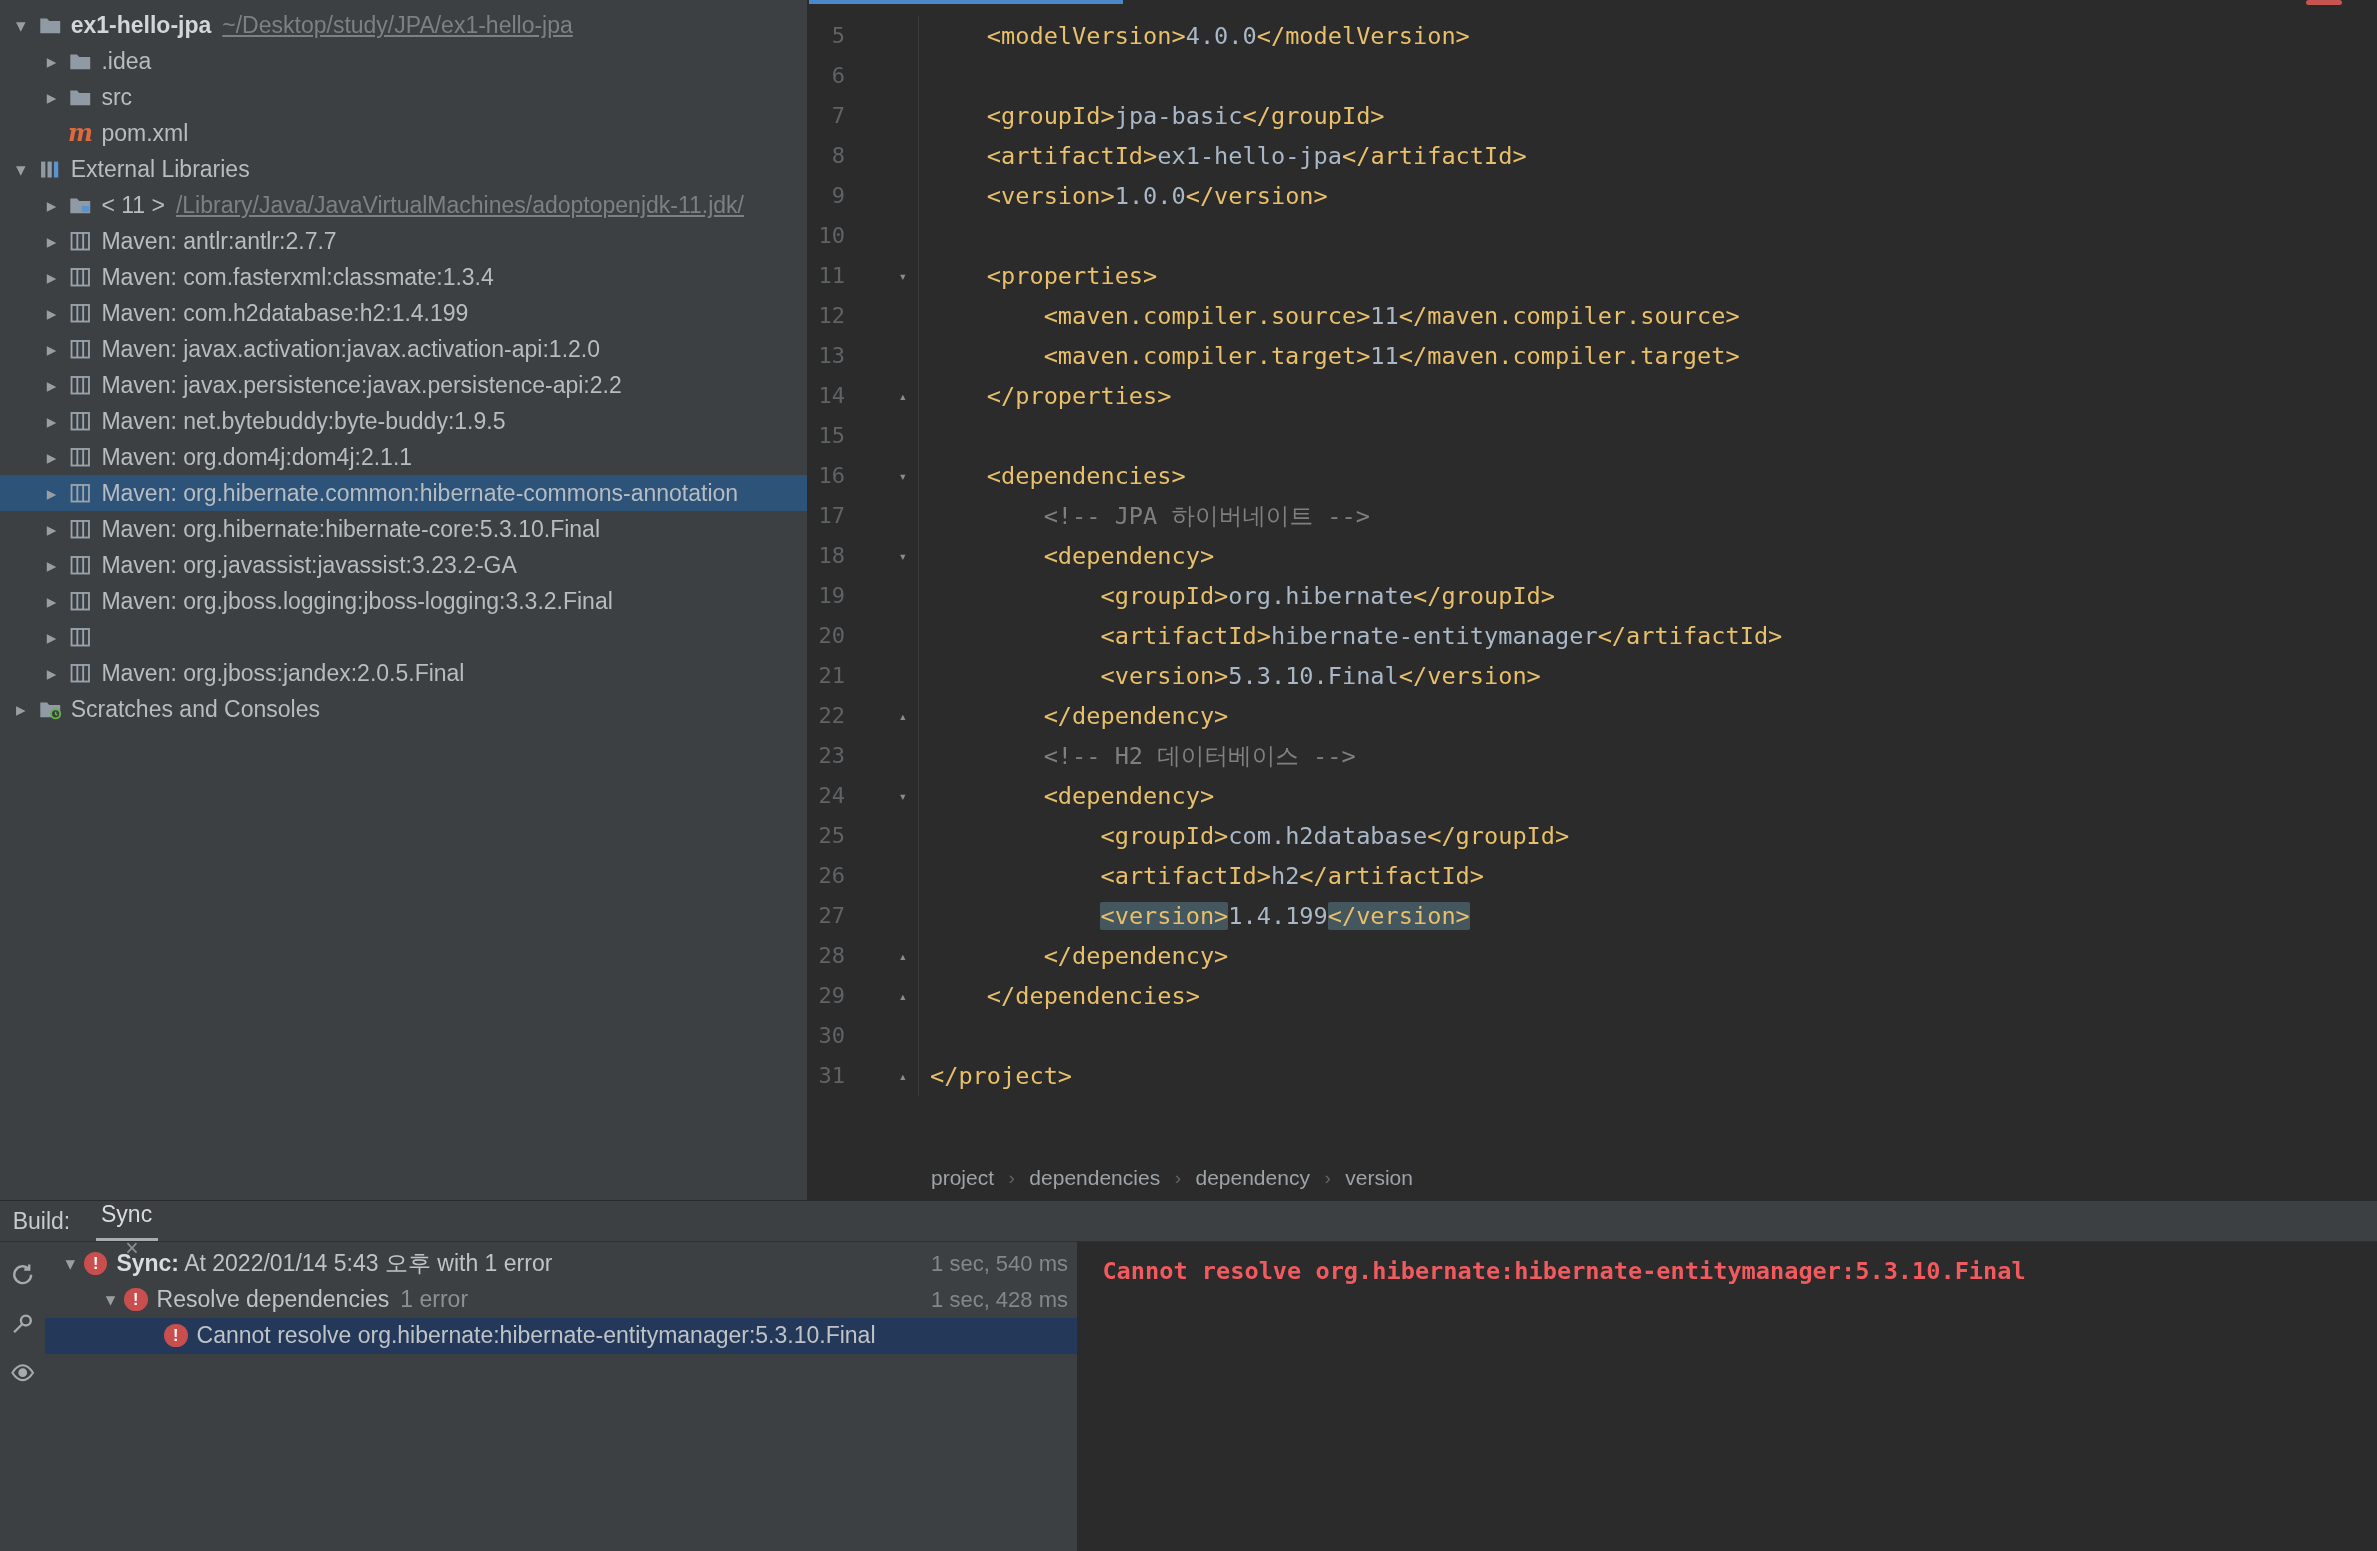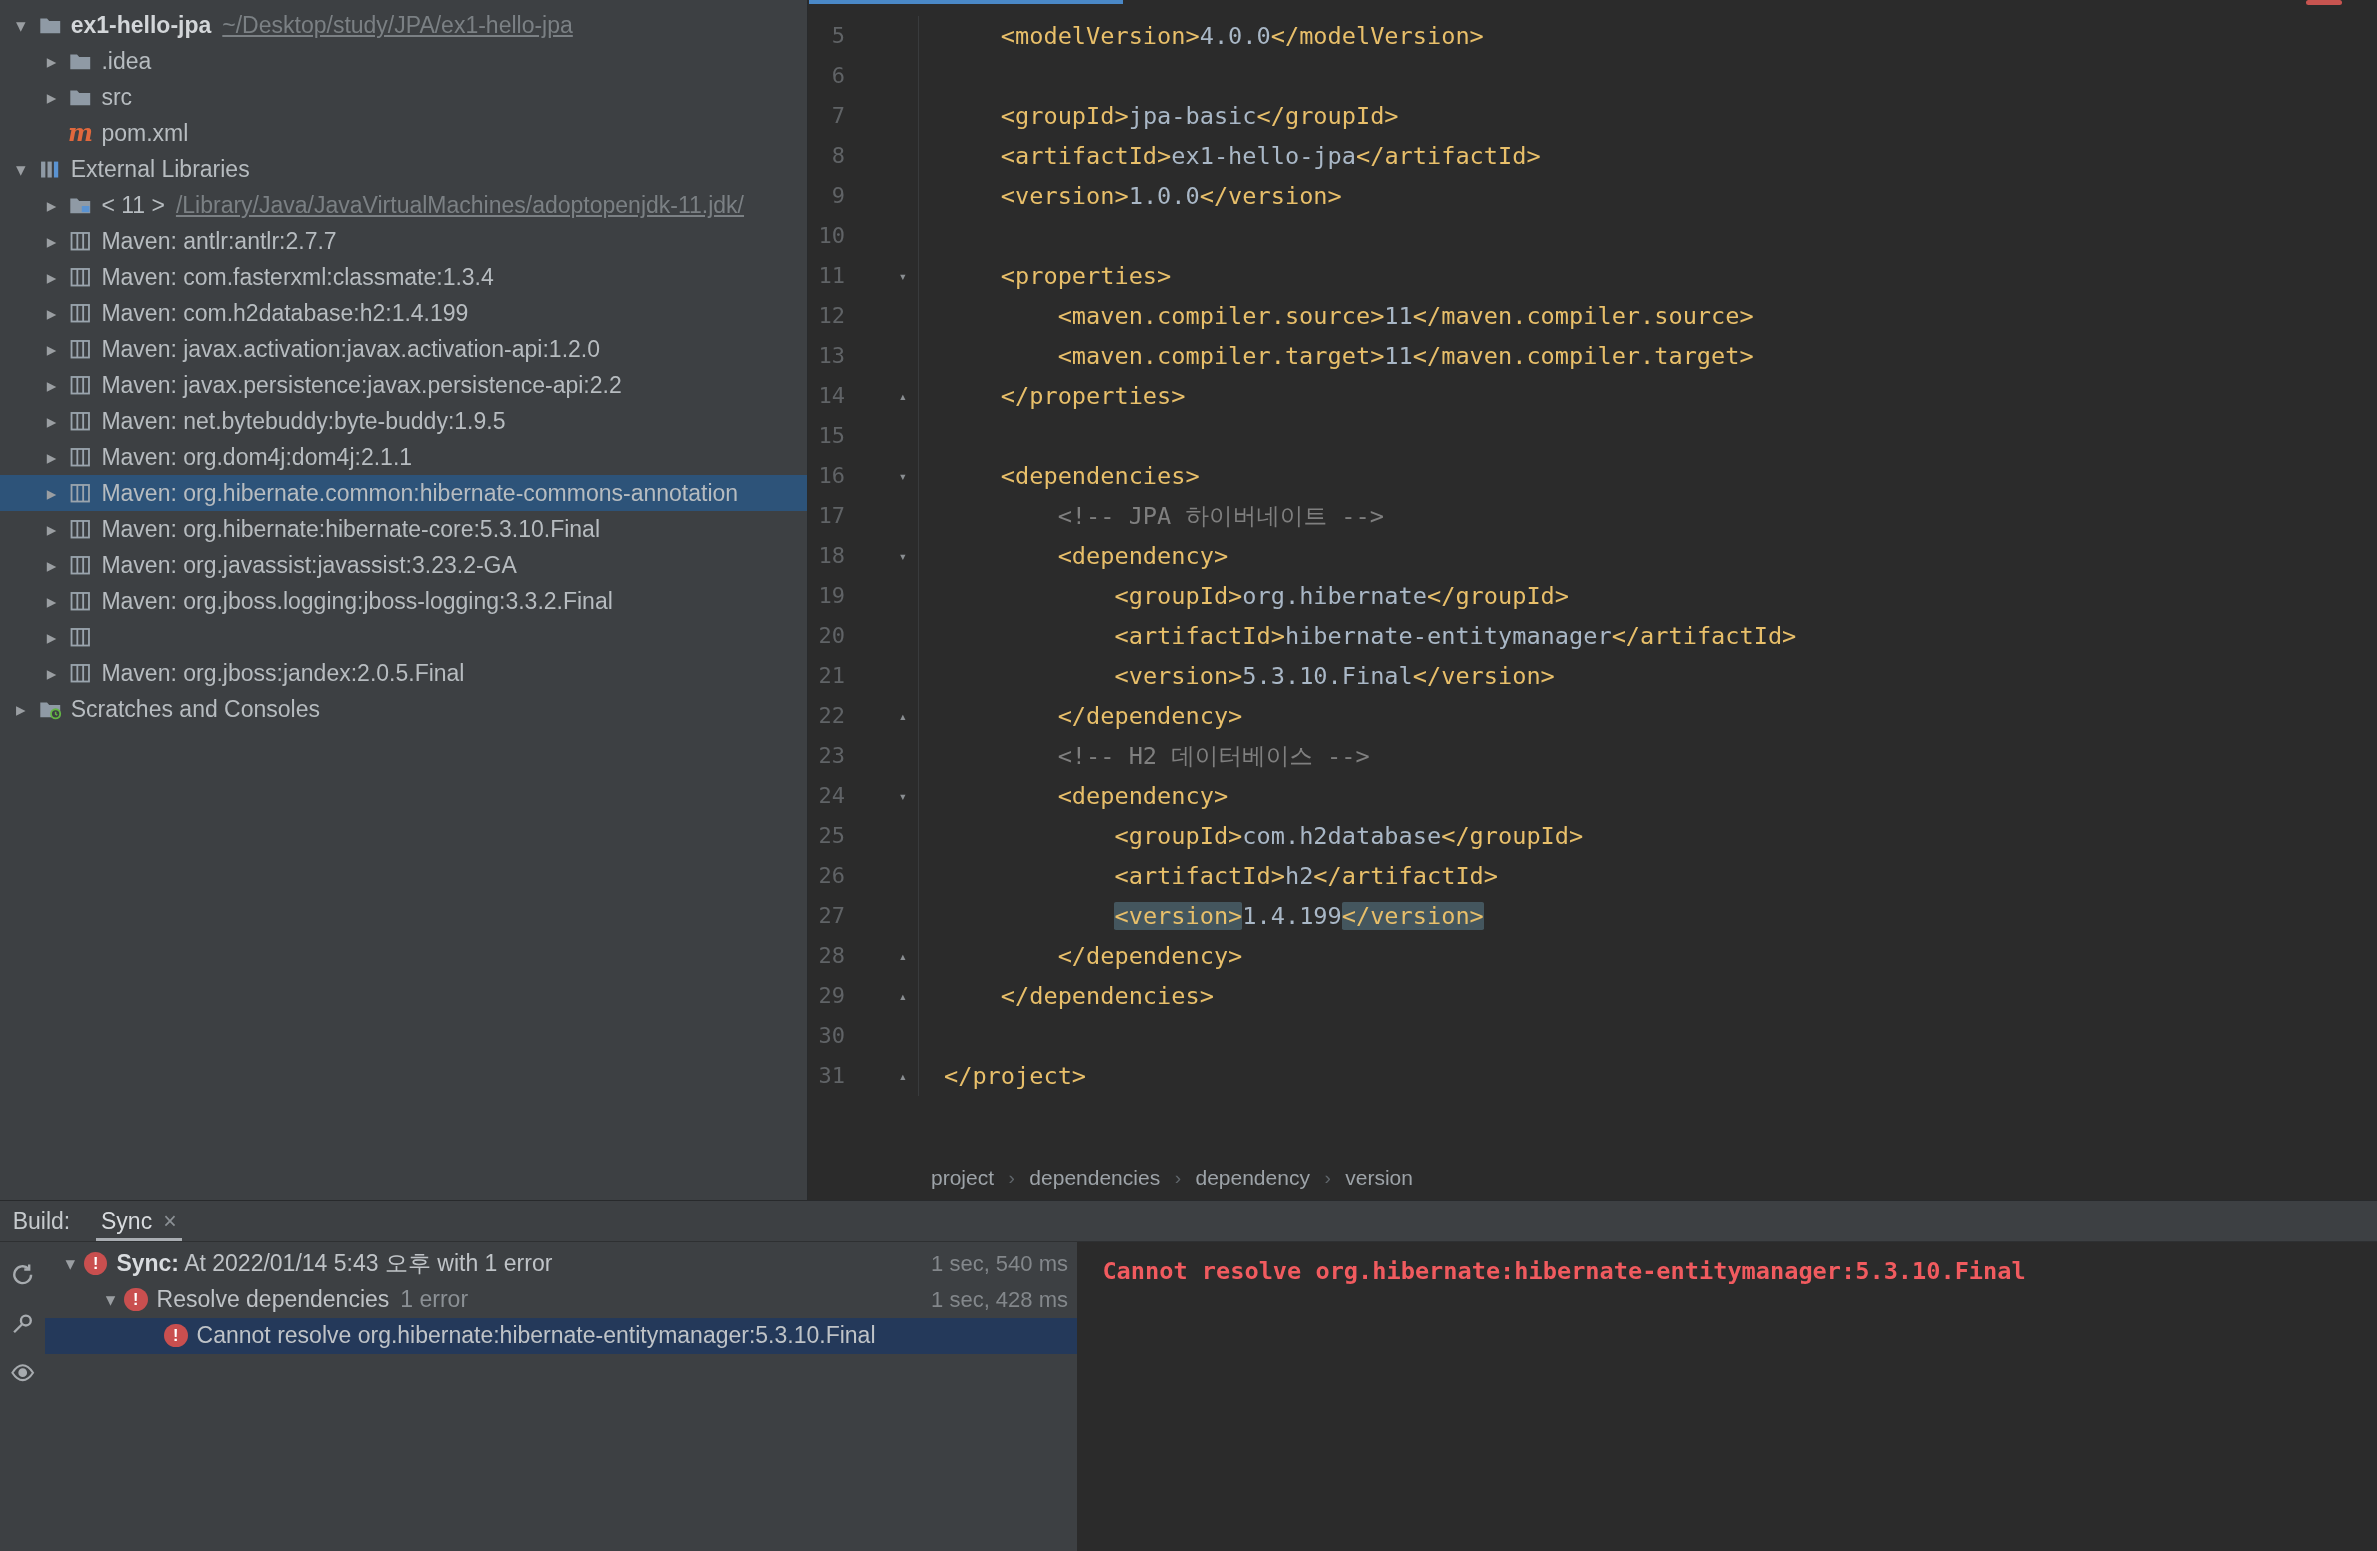--- a/index.html
+++ b/index.html
@@ -23,37 +23,37 @@
 
   
   .editor-area { position:absolute; left:809px; top:0; width:1568px; height:1199px; background:#2b2b2b; }
   .tab-indicator { position:absolute; left:0; top:0; width:314px; height:3.6px; background:#4a88c7; }
   .top-red-mark { position:absolute; top:0; right:35px; width:36px; height:5.4px; background:#c75450; border-radius:2.7px; }
   #editor-lines { position:absolute; top:16.3px; left:0; width:100%;
     font-family:"DejaVu Sans Mono",monospace; font-size:23.6px; }
   .code-line { display:flex; height:40px; line-height:40px; }
   .ln { width:36px; flex:none; text-align:right; color:#606366; font-size:22px; }
   .fold { width:73px; flex:none; text-align:right; padding-right:11px; color:#8a8e92; font-size:13.6px; }
-  .code { flex:1; border-left:0.9px solid #393b3d; padding-left:25px; white-space:pre; }
+  .code { flex:1; border-left:0.9px solid #393b3d; padding-left:11px; white-space:pre; }
   .seg-plain { color:#a9b7c6; white-space:pre; }
   .seg-tag { color:#e8bf6a; white-space:pre; }
   .seg-comment { color:#7f7f7f; white-space:pre; }
   .hl { background:#44565e; border-radius:1.8px; }
   .breadcrumbs { position:absolute; left:0; bottom:0; width:100%; height:42px; background:#2b2b2b;
     display:flex; align-items:center; gap:14.5px; padding-left:122px; font-size:21px; color:#9da3a8; }
   .bc-item { cursor:default; }
   .bc-sep { color:#61676c; font-size:19px; }
 
   
   .build-panel { position:absolute; left:0; top:1200px; width:2377px; height:351px;
     background:#3d4043; border-top:0.9px solid #282a2c; }
   .build-header { height:41px; display:flex; align-items:center; padding-left:12.7px;
     border-bottom:0.9px solid #2e3032; font-size:23px; color:#c6cacd; }
   .build-tab { margin-left:25.4px; position:relative; height:100%; display:flex; align-items:center;
-    padding:0 5.4px; color:#d8dbde; }
+    padding:0 5.4px; color:#d8dbde;flex-direction:column; }
   .build-tab::after { content:""; position:absolute; left:0; right:0; bottom:0; height:2.7px; background:#a9adb2; }
   .tab-close { margin-left:11px; color:#8b9095; font-size:23px; line-height:41px; }
   .build-body { position:absolute; top:41px; left:0; right:0; bottom:0; display:flex; }
   .build-stripe { width:45px; flex:none; background:#3d4043; display:flex; flex-direction:column;
     align-items:center; padding-top:20px; gap:23.6px; }
   .stripe-btn { width:25.4px; height:25.4px; display:flex; align-items:center; justify-content:center; }
   .build-tree { width:1032px; flex:none; padding-top:3.6px; overflow:hidden; }
   .build-row { display:flex; align-items:center; height:36px; font-size:23px; color:#bfc3c7;
     white-space:nowrap; padding-right:9px; }
   .build-row span { white-space:pre; }

